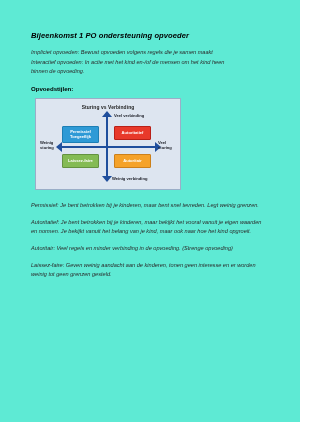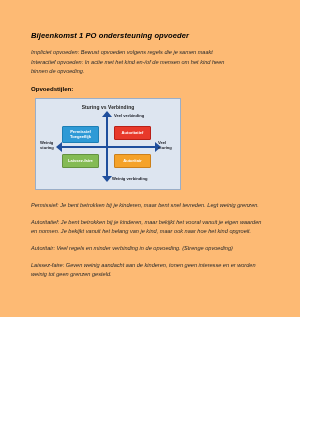--- a/index.html
+++ b/index.html
@@ -10,22 +10,22 @@
   body {
     width: 300px;
     height: 425px;
     overflow: hidden;
     font-family: "Liberation Sans", sans-serif;
     color: #1a1a1a;
   }
   #page {
     position: relative;
     width: 300px;
-    height: 317px;
-    background: #fdba74;
+    height: 422px;
+    background: #5eead4;
     box-sizing: border-box;
     padding: 31px 34px 0 31px;
   }
 
   
   .doc-title {
     font-size: 7.6px;
     font-weight: bold;
     font-style: italic;
     line-height: 1.25;

